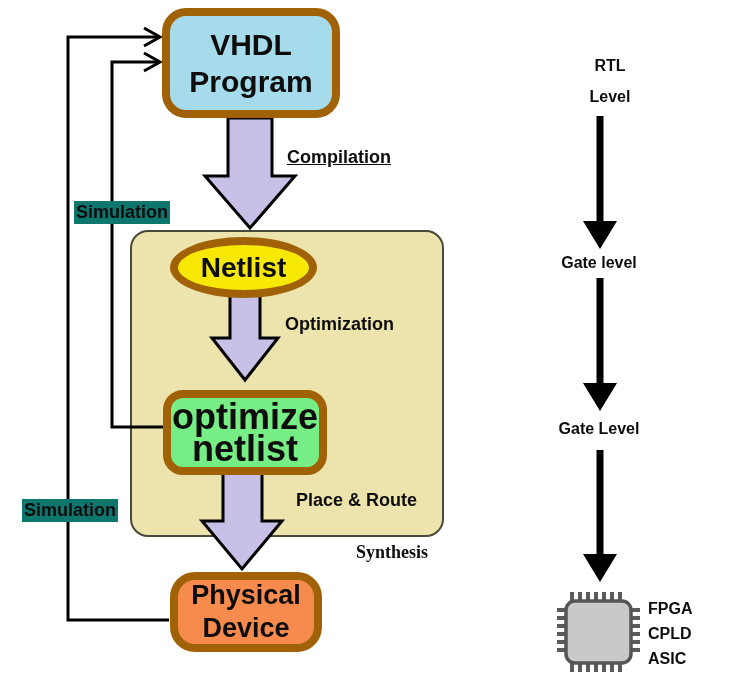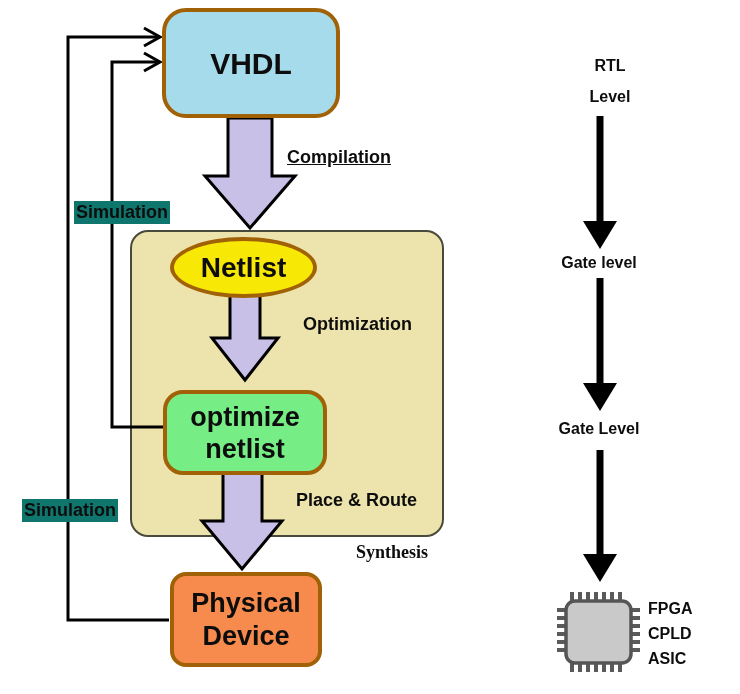--- a/index.html
+++ b/index.html
@@ -16,21 +16,21 @@
     overflow: hidden;
   }
   #overlay-svg {
     position: absolute;
     left: 0; top: 0;
     z-index: 1;
   }
   .node {
     position: absolute;
     box-sizing: border-box;
-    border: 4px solid #a16207;
+    border: 8px solid #a16207;
     display: flex;
     flex-direction: column;
     align-items: center;
     justify-content: center;
     font-weight: bold;
     color: var(--text, #111);
     text-align: center;
     z-index: 2;
   }
   #vhdl-box {
@@ -56,46 +56,46 @@
     width: 147px; height: 61px;
     border-radius: 50%;
     background: var(--netlist_ellipse);
     font-size: 28px;
   }
   #optimize-box {
     left: 163px; top: 390px;
     width: 164px; height: 85px;
     border-radius: 20px;
     background: var(--optimize_box);
-    font-size: 27px;
+    font-size: 36px;
     line-height: 32px;
   }
   #device-box {
     left: 170px; top: 572px;
-    width: 152px; height: 95px;
-    border-radius: 16px;
+    width: 152px; height: 80px;
+    border-radius: 25px;
     background: var(--device_box);
     font-size: 27px;
     line-height: 33px;
   }
   .lbl {
     position: absolute;
     font-weight: bold;
     font-size: 18px;
     color: var(--text, #111);
     white-space: nowrap;
     z-index: 3;
   }
   .lbl.masked {
     background: #0f766e;
     padding: 1px 2px;
   }
   #lbl-compilation  { left: 287px; top: 147px; text-decoration: underline; }
   #lbl-simulation-top { left: 74px; top: 201px; }
-  #lbl-optimization { left: 303px; top: 314px; }
+  #lbl-optimization { left: 285px; top: 314px; }
   #lbl-place-route  { left: 296px; top: 490px; }
   #lbl-synthesis    { left: 356px; top: 542px; font-family: Liberation Serif, serif; }
   #lbl-simulation-bottom { left: 22px; top: 499px; }
   .level-lbl {
     position: absolute;
     width: 140px;
     text-align: center;
     font-weight: bold;
     font-size: 16px;
     line-height: 31px;
@@ -153,20 +153,21 @@
       <path stroke="var(--chip_pins)" stroke-width="4" fill="none" d="M572 592v10M580 592v10M588 592v10M596 592v10M604 592v10M612 592v10M620 592v10
            M572 662v10M580 662v10M588 662v10M596 662v10M604 662v10M612 662v10M620 662v10
            M557 610h10M557 618h10M557 626h10M557 634h10M557 642h10M557 650h10
            M630 610h10M630 618h10M630 626h10M630 634h10M630 642h10M630 650h10"></path>
       <rect x="566" y="601" width="65" height="62" rx="9" style="fill:var(--chip_body)" stroke="#555555" stroke-width="3.5"></rect>
     </g>
   </svg>
 
   <div class="node" id="vhdl-box">
     <span>VHDL</span>
+    <span>Program</span>
   </div>
 
   <div class="node" id="netlist-ellipse">
     <span>Netlist</span>
   </div>
 
   <div class="node" id="optimize-box">
     <span>optimize</span>
     <span>netlist</span>
   </div>

